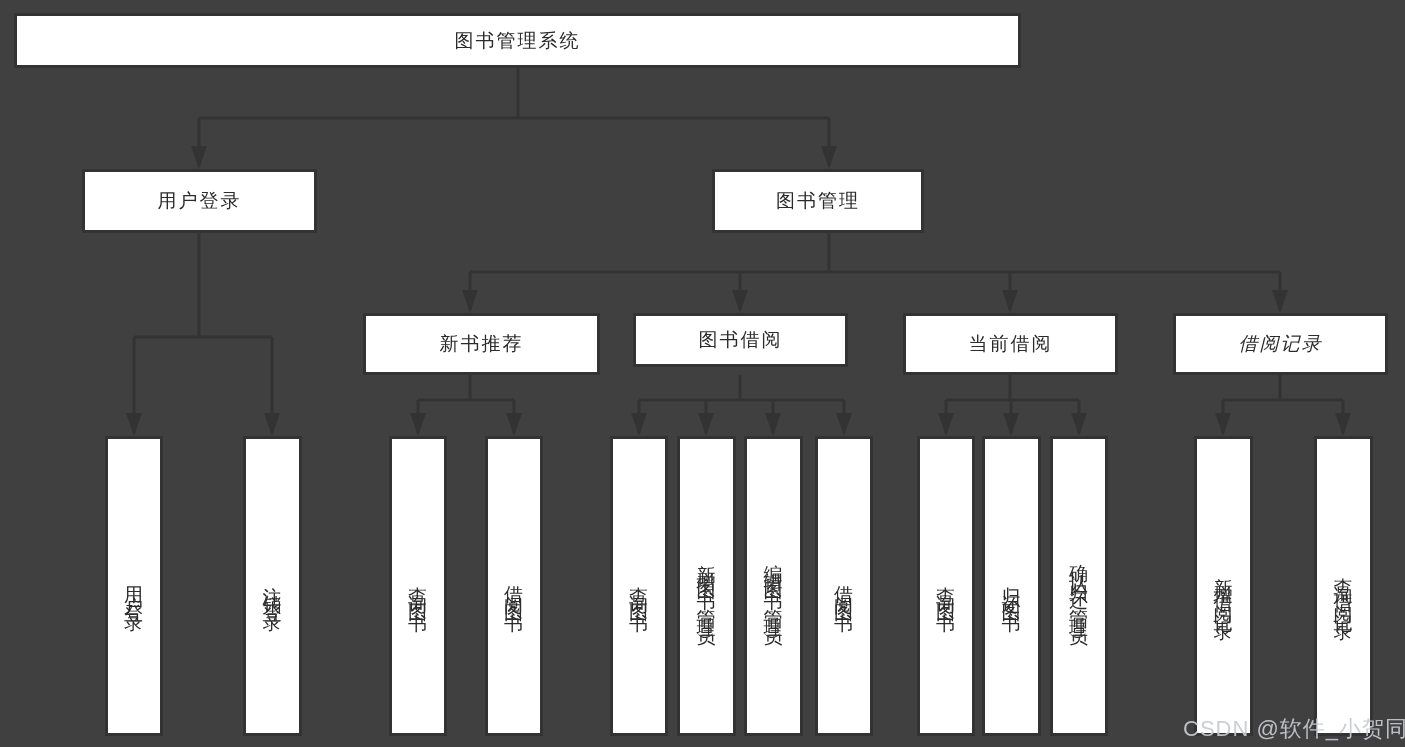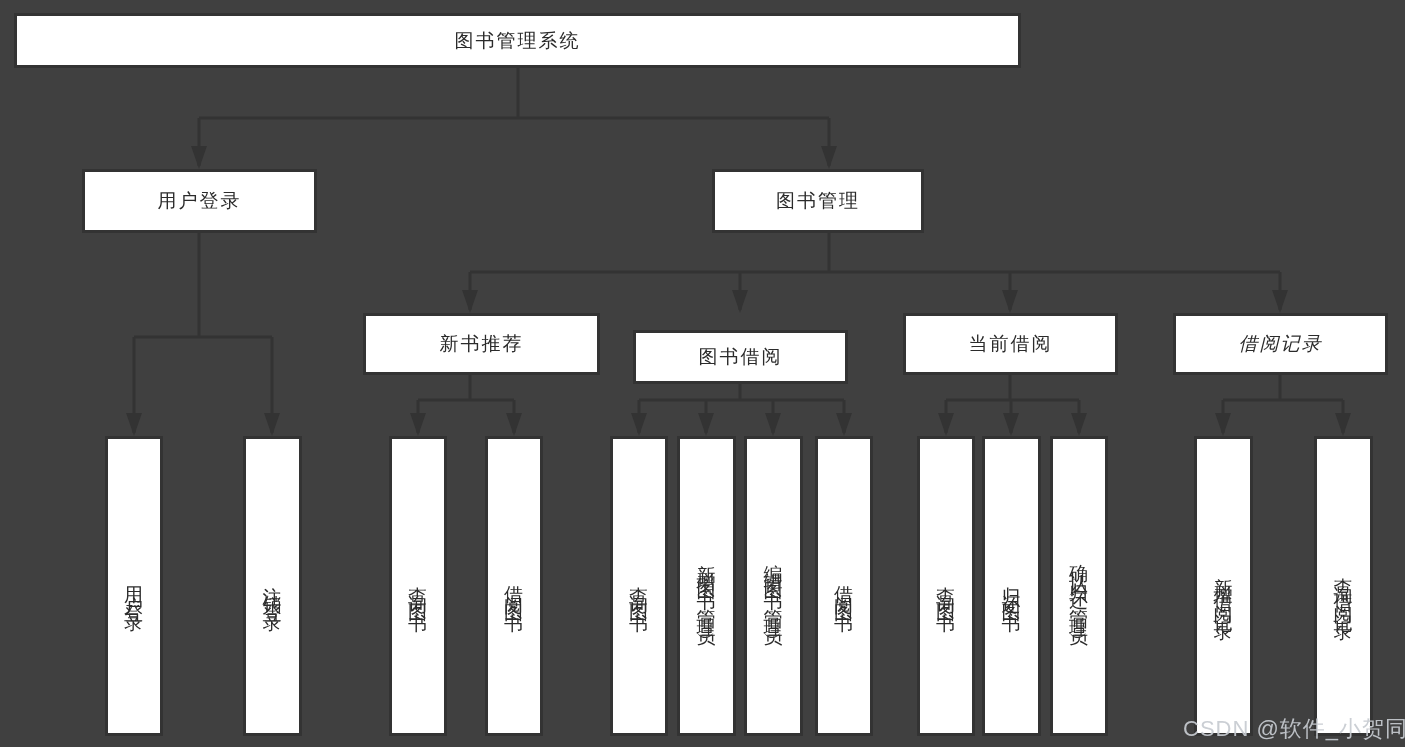--- a/index.html
+++ b/index.html
@@ -86,21 +86,21 @@
       <polygon points="1335,413 1351,413 1343,436"></polygon>
     </g>
   </svg>
 
   <div class="box" style="left:14px; top:13px; width:1007px; height:55px;">图书管理系统</div>
 
   <div class="box" style="left:82px; top:169px; width:235px; height:64px;">用户登录</div>
   <div class="box" style="left:712px; top:169px; width:212px; height:64px;">图书管理</div>
 
   <div class="box" style="left:363px; top:313px; width:237px; height:62px;">新书推荐</div>
-  <div class="box" style="left:633px; top:330px; width:215px; height:54px;">图书借阅</div>
+  <div class="box" style="left:633px; top:313px; width:215px; height:54px;">图书借阅</div>
   <div class="box" style="left:903px; top:313px; width:215px; height:62px;">当前借阅</div>
   <div class="box" style="left:1173px; top:313px; width:215px; height:62px;font-style:italic;">借阅记录</div>
 
   <div class="box vbox" style="left:105px; top:436px; width:58px; height:300px;">用户登录</div>
   <div class="box vbox" style="left:243px; top:436px; width:59px; height:300px;">注销登录</div>
 
   <div class="box vbox" style="left:389px; top:436px; width:58px; height:300px;">查询图书</div>
   <div class="box vbox" style="left:485px; top:436px; width:58px; height:300px;">借阅图书</div>
 
   <div class="box vbox" style="left:610px; top:436px; width:58px; height:300px;">查询图书</div>

